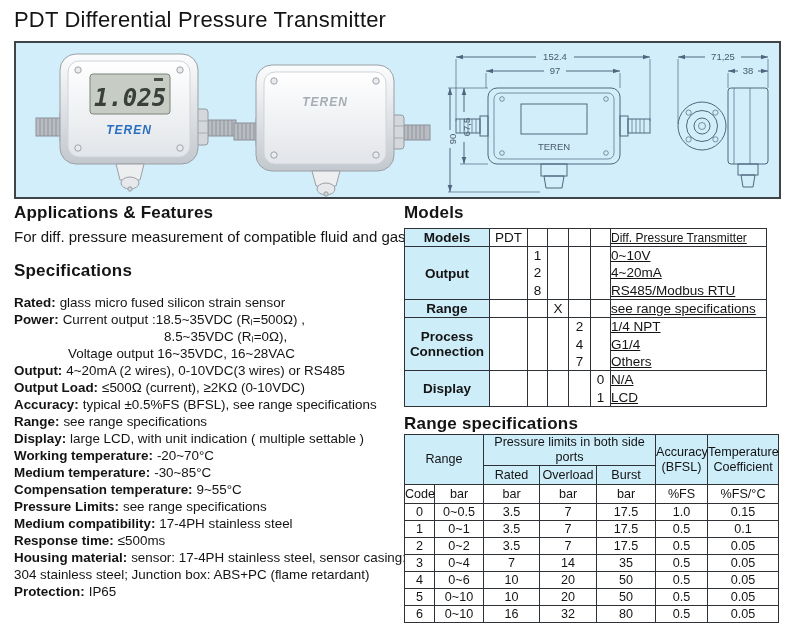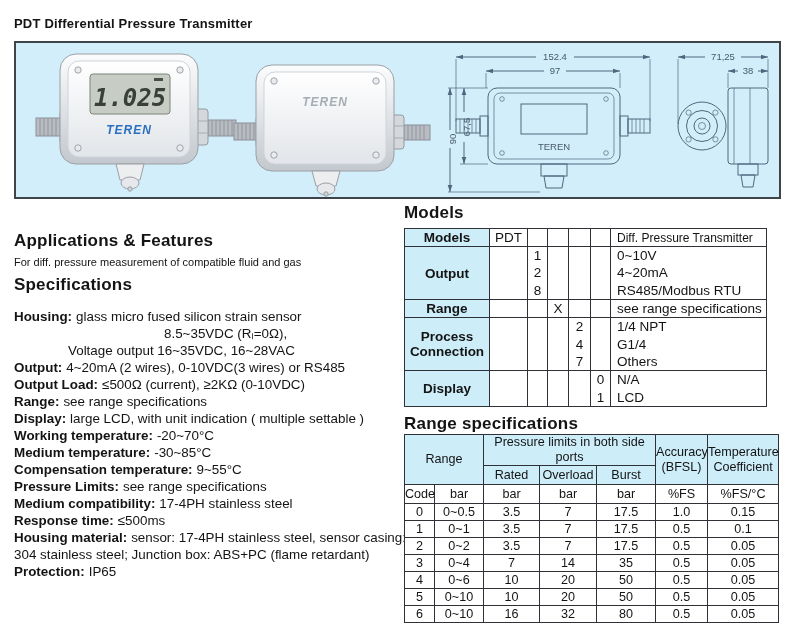--- a/index.html
+++ b/index.html
@@ -1,52 +1,52 @@
 <!DOCTYPE html>
 <html><head>
 <meta charset="utf-8">
 <style>
   * { box-sizing: border-box; margin: 0; padding: 0; }
   html,body { width:796px; height:627px; background:#ffffff; overflow:hidden;
               font-family:"Liberation Sans", sans-serif; color:#141414; }
 
-  .page-title { position:absolute; left:14px; top:16px; font-size:13px; font-weight:bold; letter-spacing:.2px; }
+  .page-title { position:absolute; left:14px; top:7px; font-size:22px; font-weight:normal; letter-spacing:.2px; }
 
   
   .hero { position:absolute; left:14px; top:41px; width:767px; height:158px;
           background:#d2eefa; border:2px solid #3f4448; }
   .hero svg { position:absolute; }
   #devA { left:18px; top:5px; }
   #devB { left:216px; top:18px; }
   #drawing { left:428px; top:3px; }
 
   .lcd-digits { font-family:"DejaVu Sans Mono", monospace; font-weight:bold; font-style:italic; }
 
   
   .col-left  { position:absolute; left:14px;  top:203px; width:392px; }
   .col-right { position:absolute; left:404px; top:203px; width:380px; }
 
   h2.sec { font-size:17px; font-weight:bold; letter-spacing:.2px; }
-  .col-left h2.app { margin-bottom:5px;margin-top:28px; }
-  .col-left p.feat { font-size:11px; margin-bottom:7px; }
+  .col-left h2.app { margin-bottom:5px; }
+  .col-left p.feat { font-size:15px; margin-bottom:16px; }
   .col-left h2.spec { margin-bottom:13px; }
 
   .spec-line { font-size:13.4px; line-height:17px; }
   .spec-line b { font-weight:bold; margin-right:4px; }
   .ind1 { padding-left:150px; }
   .ind2 { padding-left:54px; }
   .just  { text-align:justify; }
 
   
   table { border-collapse:collapse; table-layout:fixed; }
   td { border:1px solid #2e3236; font-size:13.5px; padding:0; vertical-align:middle; }
   .models-tbl { width:362px; margin-top:5px; }
   .models-tbl .lbl { background:#cdedf9; font-weight:bold; text-align:center; }
   .models-tbl .code { text-align:center; }
-  .models-tbl .desc { padding-left:6px; }
+  .models-tbl .desc { padding-left:0;text-decoration:underline; }
   .models-tbl .sm { font-size:12px; }
   .models-tbl .ln { line-height:17.4px; height:17.4px; }
   .models-tbl tr.single td { height:18px; }
 
   h2.range-h { margin-top:7px; }
   .range-tbl { width:374px; }
   .range-tbl td { text-align:center; font-size:12.6px; line-height:15px; }
   .range-tbl tr.hdr td { background:#cdedf9; }
   .range-tbl tr.hdr td, .range-tbl tr.unit td { height:19px; }
   .range-tbl tr.data td { height:17px; }
@@ -225,25 +225,27 @@
     </g>
   </svg>
 </div>
 
 <div class="col-left">
   <h2 class="sec app">Applications &amp; Features</h2>
   <p class="feat">For diff. pressure measurement of compatible fluid and gas</p>
 
   <h2 class="sec spec">Specifications</h2>
 
-  <div class="spec-line"><b>Housing:</b><span>glass micro fused silicon strain sensor</span></div>
+  <div class="spec-line"><b>Rated:</b><span>glass micro fused silicon strain sensor</span></div>
+  <div class="spec-line"><b>Power:</b><span>Current output :18.5~35VDC (Rₗ=500Ω) ,</span></div>
   <div class="spec-line ind1"><span>8.5~35VDC (Rₗ=0Ω),</span></div>
   <div class="spec-line ind2"><span>Voltage output 16~35VDC, 16~28VAC</span></div>
   <div class="spec-line"><b>Output:</b><span>4~20mA (2 wires), 0-10VDC(3 wires) or RS485</span></div>
   <div class="spec-line"><b>Output Load:</b><span>≤500Ω (current), ≥2KΩ (0-10VDC)</span></div>
+  <div class="spec-line"><b>Accuracy:</b><span>typical ±0.5%FS (BFSL), see range specifications</span></div>
   <div class="spec-line"><b>Range:</b><span>see range specifications</span></div>
   <div class="spec-line"><b>Display:</b><span>large LCD, with unit indication ( multiple settable )</span></div>
   <div class="spec-line"><b>Working temperature:</b><span>-20~70°C</span></div>
   <div class="spec-line"><b>Medium temperature:</b><span>-30~85°C</span></div>
   <div class="spec-line"><b>Compensation temperature:</b><span>9~55°C</span></div>
   <div class="spec-line"><b>Pressure Limits:</b><span>see range specifications</span></div>
   <div class="spec-line"><b>Medium compatibility:</b><span>17-4PH stainless steel</span></div>
   <div class="spec-line"><b>Response time:</b><span>≤500ms</span></div>
   <div class="spec-line just"><b>Housing material:</b><span>sensor: 17-4PH stainless steel, sensor casing: 304 stainless steel; Junction box: ABS+PC (flame retardant)</span></div>
   <div class="spec-line"><b>Protection:</b><span>IP65</span></div>

